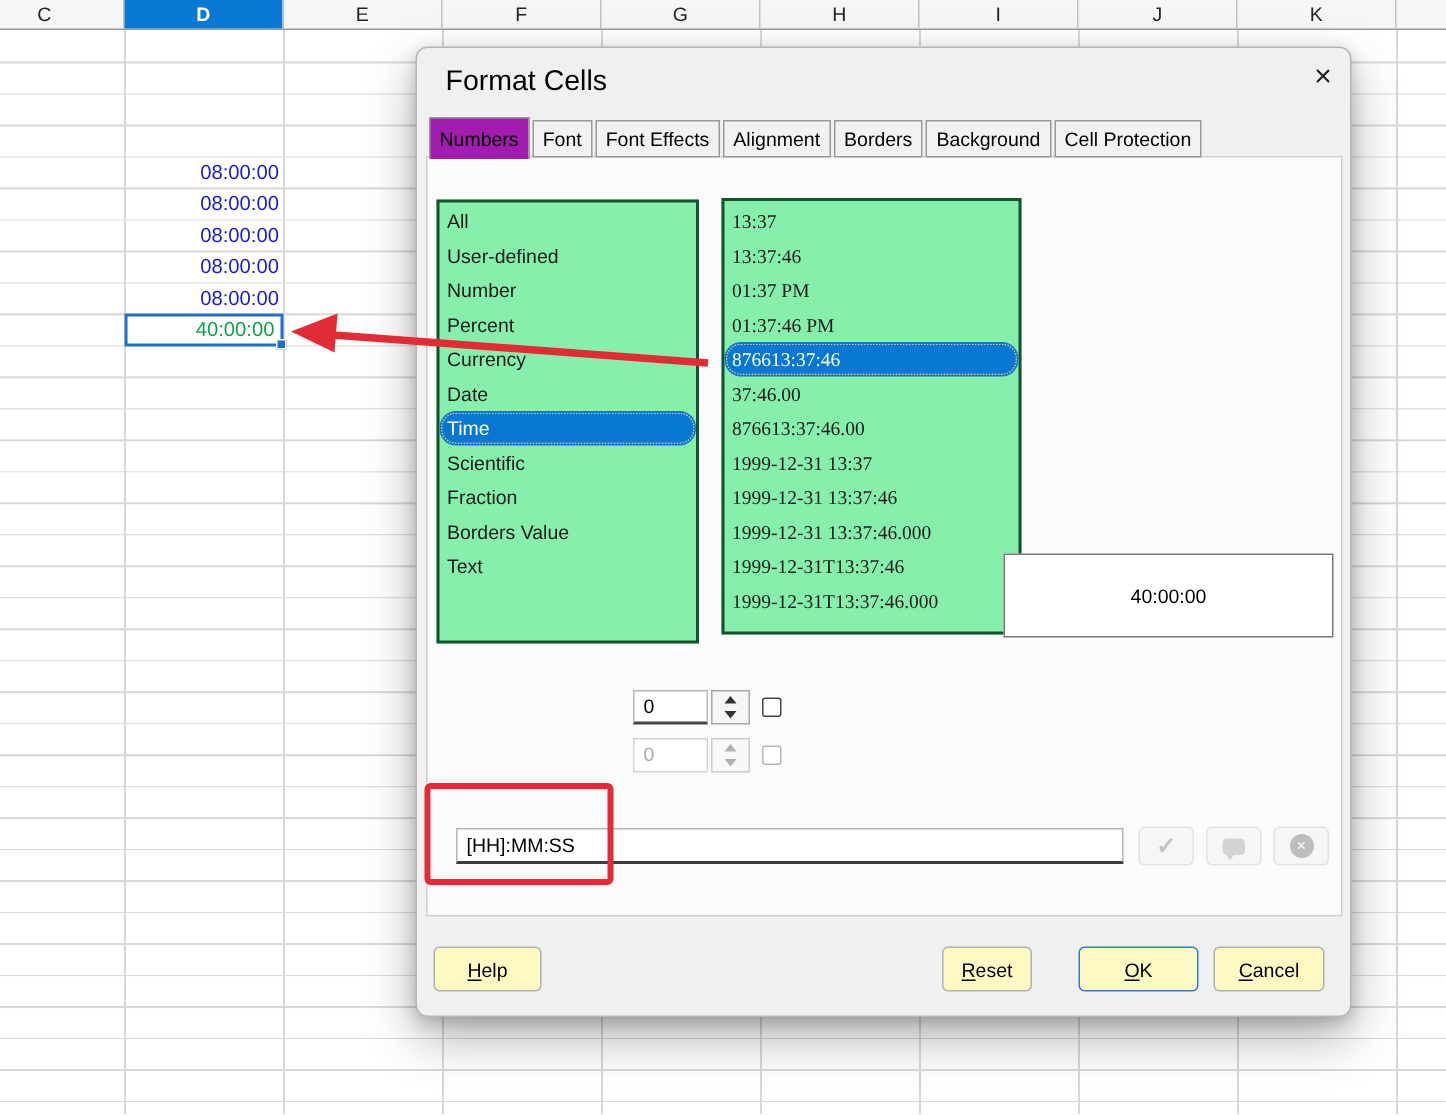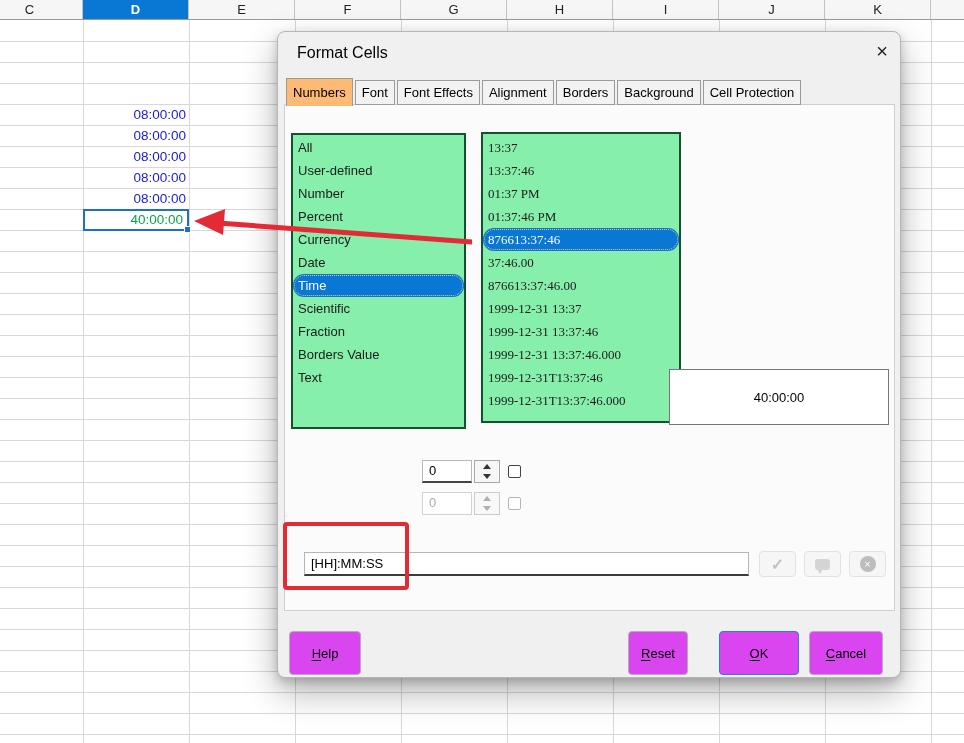--- a/index.html
+++ b/index.html
@@ -23,27 +23,27 @@
   .sel-cell{position:absolute;left:83px;top:209px;width:106px;height:22px;box-sizing:border-box;
     border:2px solid #1f6dce;background:#fff;z-index:3;line-height:18px;text-align:right;
     padding-right:4px;font-size:13.5px;color:#0ca24a;}
   .fill-handle{position:absolute;left:184px;top:226px;width:7px;height:7px;background:#1f6dce;
     border:1px solid #fff;box-sizing:border-box;z-index:4;}
 
   
   .dialog{position:absolute;left:277px;top:31px;width:624px;height:647px;background:#f0f0f0;
     border:1px solid #b6b6b6;border-radius:8px;box-sizing:border-box;z-index:10;
     box-shadow:0 14px 34px rgba(0,0,0,.30), 0 4px 10px rgba(0,0,0,.18);font-size:13px;color:#000;}
-  .dlg-title{position:absolute;left:19px;top:12px;font-size:16px;color:#000;}
+  .dlg-title{position:absolute;left:19px;top:12px;font-size:19px;color:#000;}
   .dlg-close{position:absolute;left:588px;top:6px;width:32px;height:26px;display:flex;
     align-items:center;justify-content:center;font-size:20px;font-weight:300;color:#222;cursor:default;}
   .tabs{position:absolute;left:8px;top:45px;height:28px;display:flex;gap:2px;align-items:flex-end;z-index:3;}
   .tab{height:25px;box-sizing:border-box;padding:0 6px;display:flex;align-items:center;
     background:#f2f2f2;border:1px solid #9a9a9a;font-size:13px;white-space:nowrap;}
-  .tab.active{height:28px;background:#fdba74;border-bottom:none;margin-bottom:-1px;z-index:4;}
+  .tab.active{height:28px;background:#a21caf;border-bottom:none;margin-bottom:-1px;z-index:4;}
   .panel{position:absolute;left:6px;top:72px;width:611px;height:507px;background:#fbfbfb;
     border:1px solid #cfcfcf;box-sizing:border-box;z-index:1;}
 
   .sect-label{position:absolute;font-size:13px;font-weight:bold;color:#000;white-space:nowrap;}
   .mn{text-decoration:underline;text-underline-offset:2px;}
 
   .listbox{position:absolute;background:#86efac;border:2px solid #14532d;box-sizing:border-box;
     overflow:hidden;z-index:2;}
   .cat-list{left:13px;top:101px;width:175px;height:296px;padding-top:1px;}
   .fmt-list{left:203px;top:100px;width:200px;height:291px;padding-top:2px;font-family:Liberation Serif, serif;}
@@ -86,22 +86,22 @@
   .icon-btn{position:absolute;top:519px;width:37px;height:26px;box-sizing:border-box;
     border:1px solid #e2e2e2;border-radius:4px;background:#f6f6f6;display:flex;align-items:center;
     justify-content:center;z-index:2;}
   .check-glyph{color:#c2c2c2;font-size:16px;font-weight:bold;}
   .bubble{position:relative;width:15px;height:11px;background:#d4d4d4;border-radius:3px;}
   .bubble::after{content:"";position:absolute;left:2px;bottom:-4px;width:0;height:0;
     border-left:3px solid transparent;border-right:3px solid transparent;border-top:5px solid #d4d4d4;}
   .circle-x{width:16px;height:16px;border-radius:50%;background:#bdbdbd;display:flex;
     align-items:center;justify-content:center;color:#fff;font-size:11px;line-height:11px;}
 
-  .btn{position:absolute;top:599px;height:44px;box-sizing:border-box;border:1px solid #b0b0b0;
-    border-radius:4px;background:#d946ef;display:flex;align-items:center;justify-content:center;
+  .btn{position:absolute;top:599px;height:30px;box-sizing:border-box;border:1px solid #b0b0b0;
+    border-radius:4px;background:#fef9c3;display:flex;align-items:center;justify-content:center;
     font-size:13px;color:#000;z-index:2;}
   .btn-ok{border:1.5px solid #2b7cd3;}
 
   
   .annot{position:absolute;inset:0;z-index:60;pointer-events:none;}
 </style>
 </head>
 <body>
 
 <div id="screen">

